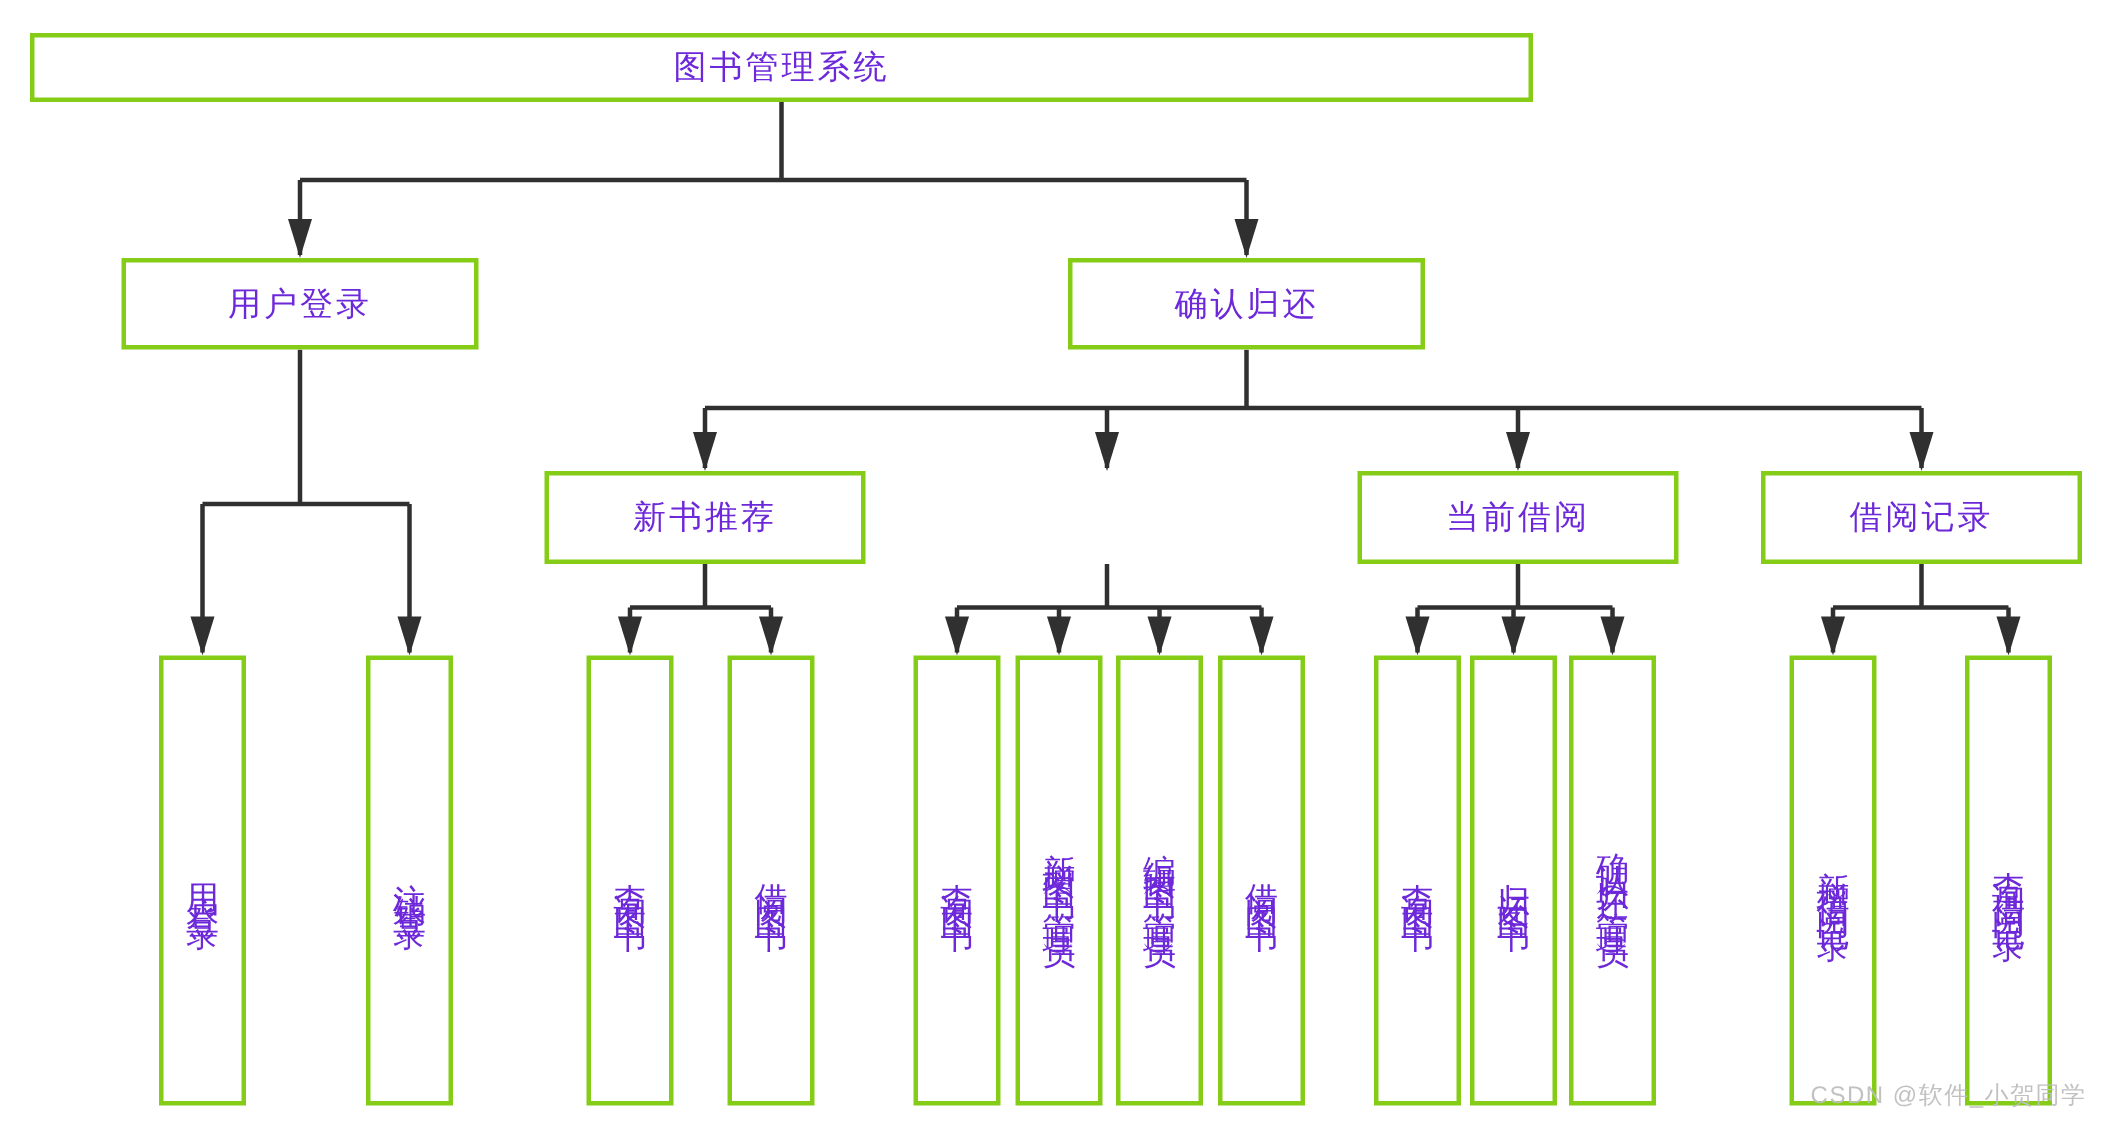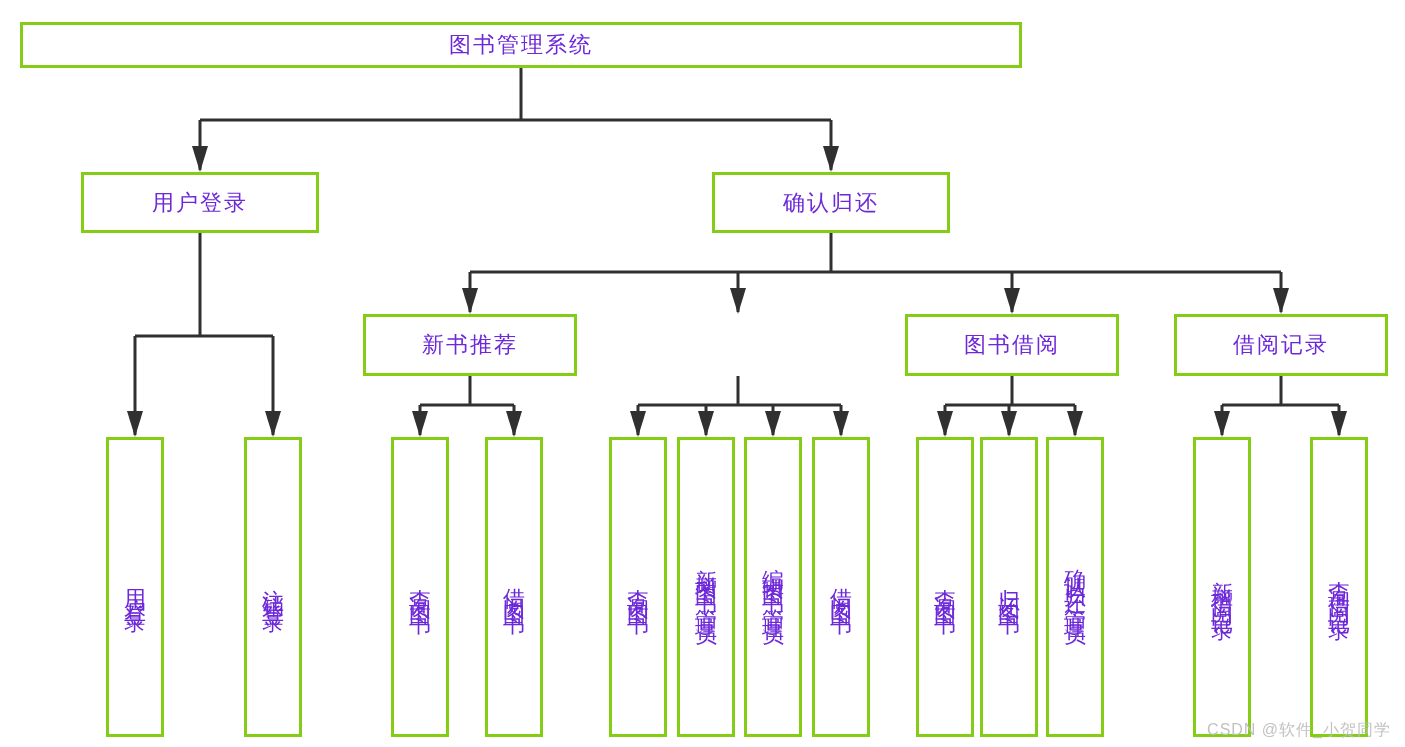--- a/index.html
+++ b/index.html
@@ -108,21 +108,21 @@
     <span class="hlabel">用户登录</span>
   </div>
   <div class="box lvl1-box" style="left:712px">
     <span class="hlabel">确认归还</span>
   </div>
 
   <div class="box lvl2-box" style="left:363px">
     <span class="hlabel">新书推荐</span>
   </div>
   <div class="box lvl2-box" style="left:905px">
-    <span class="hlabel">图书借阅</span>
+    <span class="hlabel">当前借阅</span>
   </div>
   <div class="box lvl2-box" style="left:1174px">
     <span class="hlabel">借阅记录</span>
   </div>
 
   <div class="box leaf-box" style="left:106px">
     <span class="vtext">用户登录</span>
   </div>
   <div class="box leaf-box" style="left:244px">
     <span class="vtext">注销登录</span>

